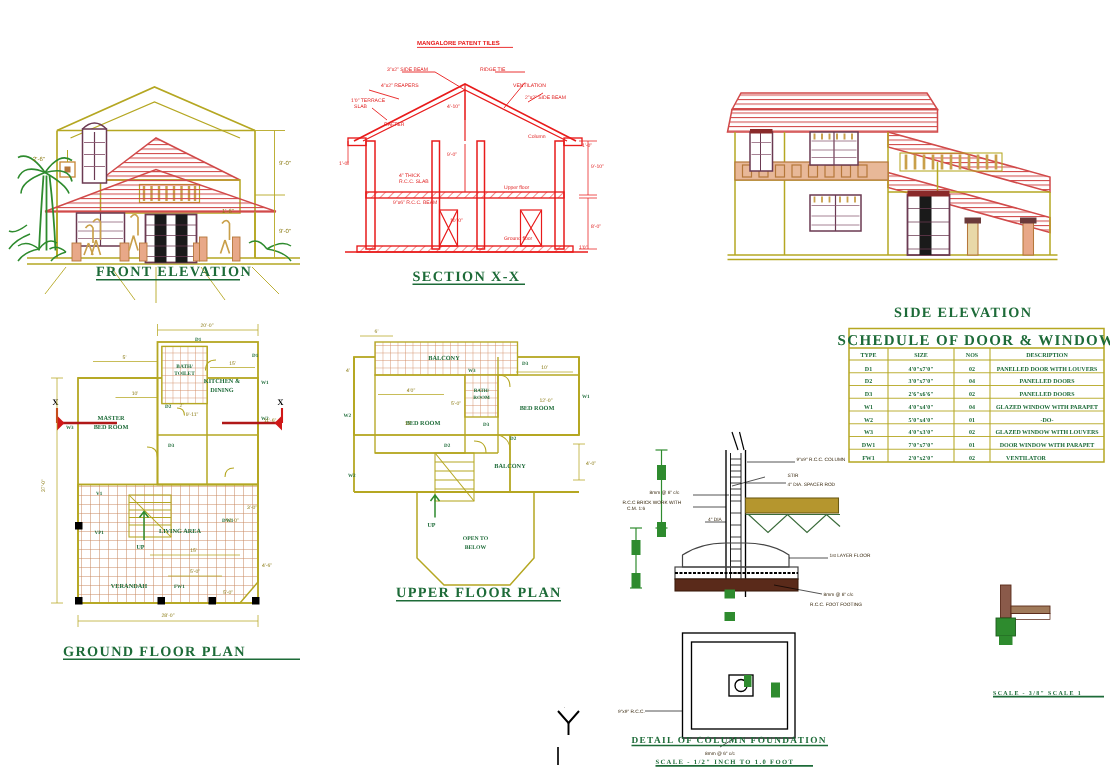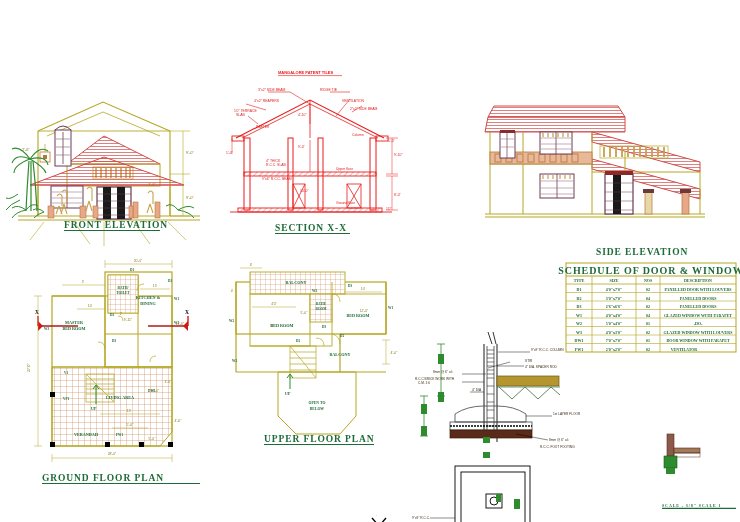--- a/index.html
+++ b/index.html
@@ -1,17 +1,17 @@
 <!DOCTYPE html>
 <html><head>
 <meta charset="utf-8">
 <style>
   html,body{margin:0;padding:0;background:#ffffff;}
   body{width:740px;height:522px;overflow:hidden;font-family:"Liberation Serif",serif;}
-  #sheet{position:relative;width:740px;height:392px;background:#1d4ed8;margin-top:44px;}
+  #sheet{position:relative;width:740px;height:392px;background:#1d4ed8;}
   svg{display:block;}
   .ttl{font-family:"Liberation Serif",serif;font-weight:bold;fill:#1d6b38;letter-spacing:.9px;}
   .ttlu{stroke:#1d6b38;stroke-width:1.1;}
   .dim{font-family:"Liberation Sans",sans-serif;fill:#8a7a12;}
   .dimR{font-family:"Liberation Sans",sans-serif;fill:#e02020;}
   .lbl{font-family:"Liberation Serif",serif;font-weight:bold;fill:#1d6b38;}
   .ylw{stroke:#b5a722;fill:none;}
   .red{stroke:#e81b1b;fill:none;}
   .redT{fill:#e81b1b;}
   .blk{stroke:#000;fill:none;}

